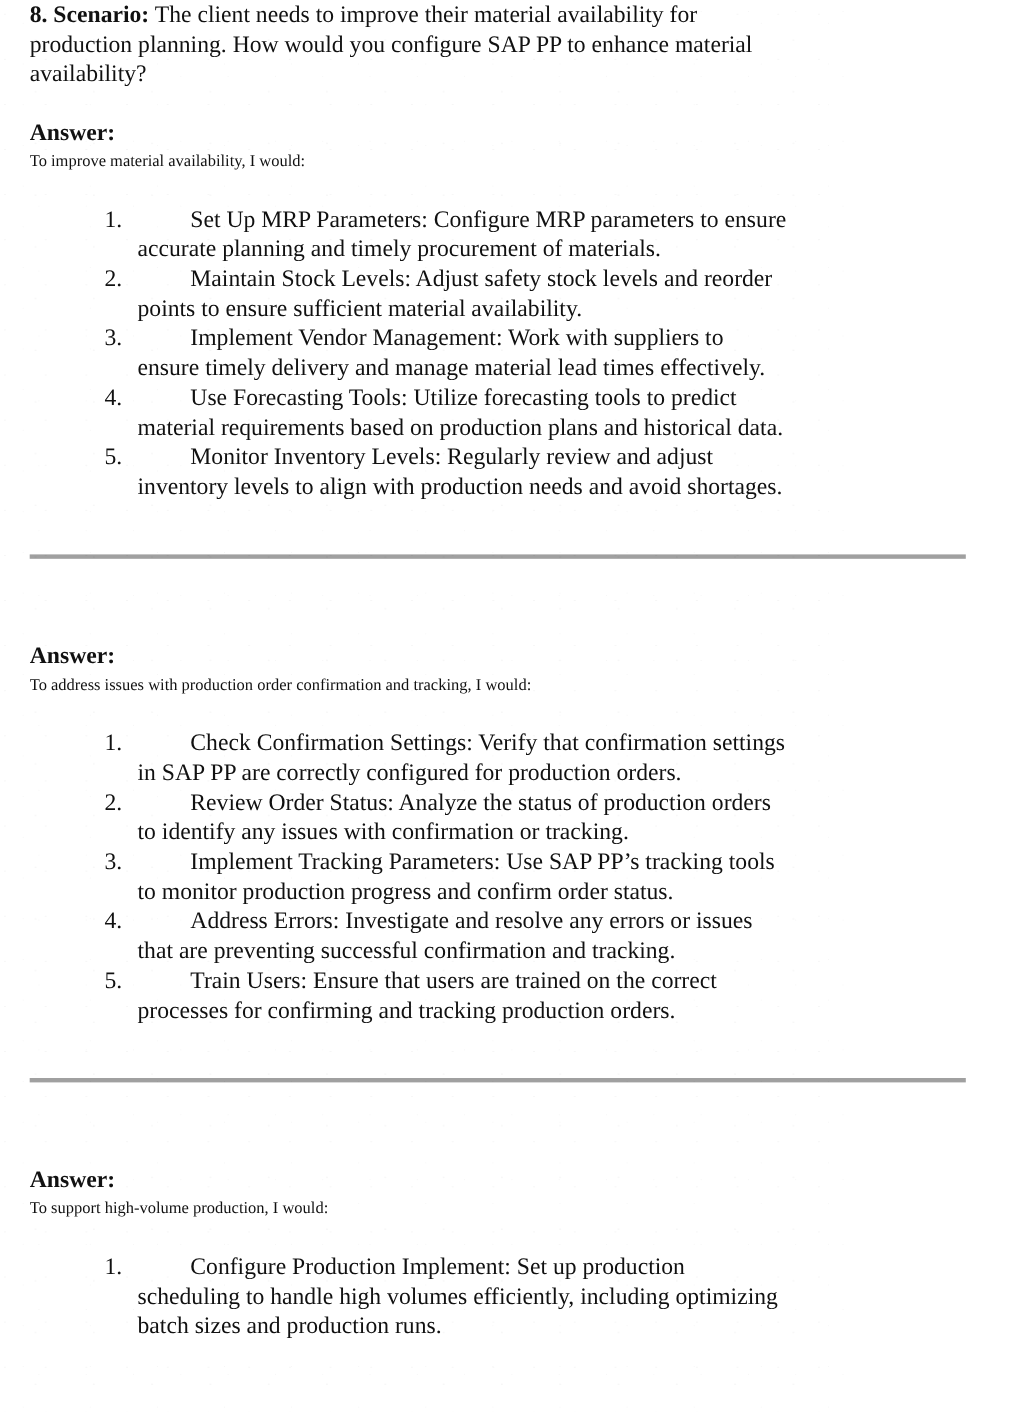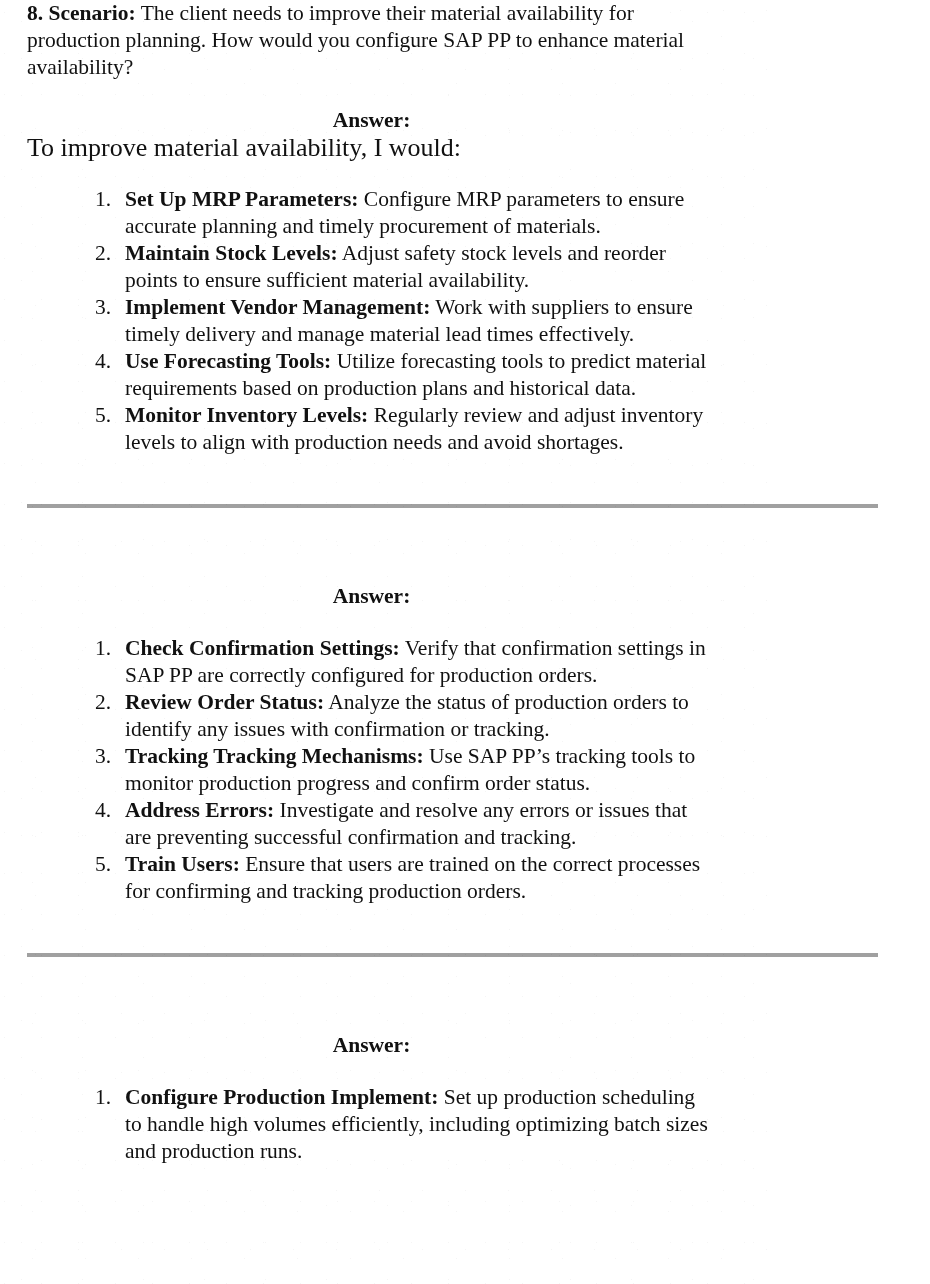--- a/index.html
+++ b/index.html
@@ -35,24 +35,23 @@
   }
   .scenario-label {
     font-weight: bold;
   }
   .answer-head {
     font-size: 21.5px;
     line-height: 27px;
     font-weight: bold;
     margin: 0;
     color: #111111;
-    text-align: center;
   }
   .answer-lead {
-    font-size: 26px;
+    font-size: 15px;
     line-height: 27px;
     margin: 0;
     color: #111111;
   }
   .spacer-sm { height: 26px; }
   .spacer-list { height: 25px; }
 
   ol.steps {
     margin: 0;
     padding: 0 0 0 68px;
@@ -73,21 +72,22 @@
     position: absolute;
     left: 0;
     top: 0;
     width: 24px;
     text-align: left;
     font-size: 21.5px;
     line-height: 27px;
     color: #111111;
   }
   .step-title {
-    font-weight: bold;
+    font-weight: normal;
+    margin-left: 48px;
   }
   hr.rule {
     border: none;
     height: 4px;
     background: #a0a0a0;
     margin: 0;
     width: 851px;
   }
   .rule-wrap-1 { padding-top: 48px; padding-bottom: 0; }
   .rule-wrap-2 { padding-top: 48px; padding-bottom: 0; }
@@ -132,42 +132,44 @@
   <div class="rule-wrap-1">
     <hr class="rule">
   </div>
   <div class="after-rule-gap"></div>
 
   <div class="qblock">
 
     <div class="spacer-sm"></div>
 
     <p class="answer-head">Answer:</p>
+    <p class="answer-lead">To address issues with production order confirmation and tracking, I would:</p>
 
     <div class="spacer-list"></div>
 
     <ol class="steps">
       <li><span class="step-title">Check Confirmation Settings:</span><span> Verify that confirmation settings in SAP PP are correctly configured for production orders.</span></li>
       <li><span class="step-title">Review Order Status:</span><span> Analyze the status of production orders to identify any issues with confirmation or tracking.</span></li>
-      <li><span class="step-title">Tracking Tracking Mechanisms:</span><span> Use SAP PP’s tracking tools to monitor production progress and confirm order status.</span></li>
+      <li><span class="step-title">Implement Tracking Parameters:</span><span> Use SAP PP’s tracking tools to monitor production progress and confirm order status.</span></li>
       <li><span class="step-title">Address Errors:</span><span> Investigate and resolve any errors or issues that are preventing successful confirmation and tracking.</span></li>
       <li><span class="step-title">Train Users:</span><span> Ensure that users are trained on the correct processes for confirming and tracking production orders.</span></li>
     </ol>
   </div>
 
   <div class="rule-wrap-2">
     <hr class="rule">
   </div>
   <div class="after-rule-gap"></div>
 
   <div class="qblock">
 
     <div class="spacer-sm"></div>
 
     <p class="answer-head">Answer:</p>
+    <p class="answer-lead">To support high-volume production, I would:</p>
 
     <div class="spacer-list"></div>
 
     <ol class="steps">
       <li><span class="step-title">Configure Production Implement:</span><span> Set up production scheduling to handle high volumes efficiently, including optimizing batch sizes and production runs.</span></li>
 
     </ol>
   </div>
 
   <div class="grain"></div>

